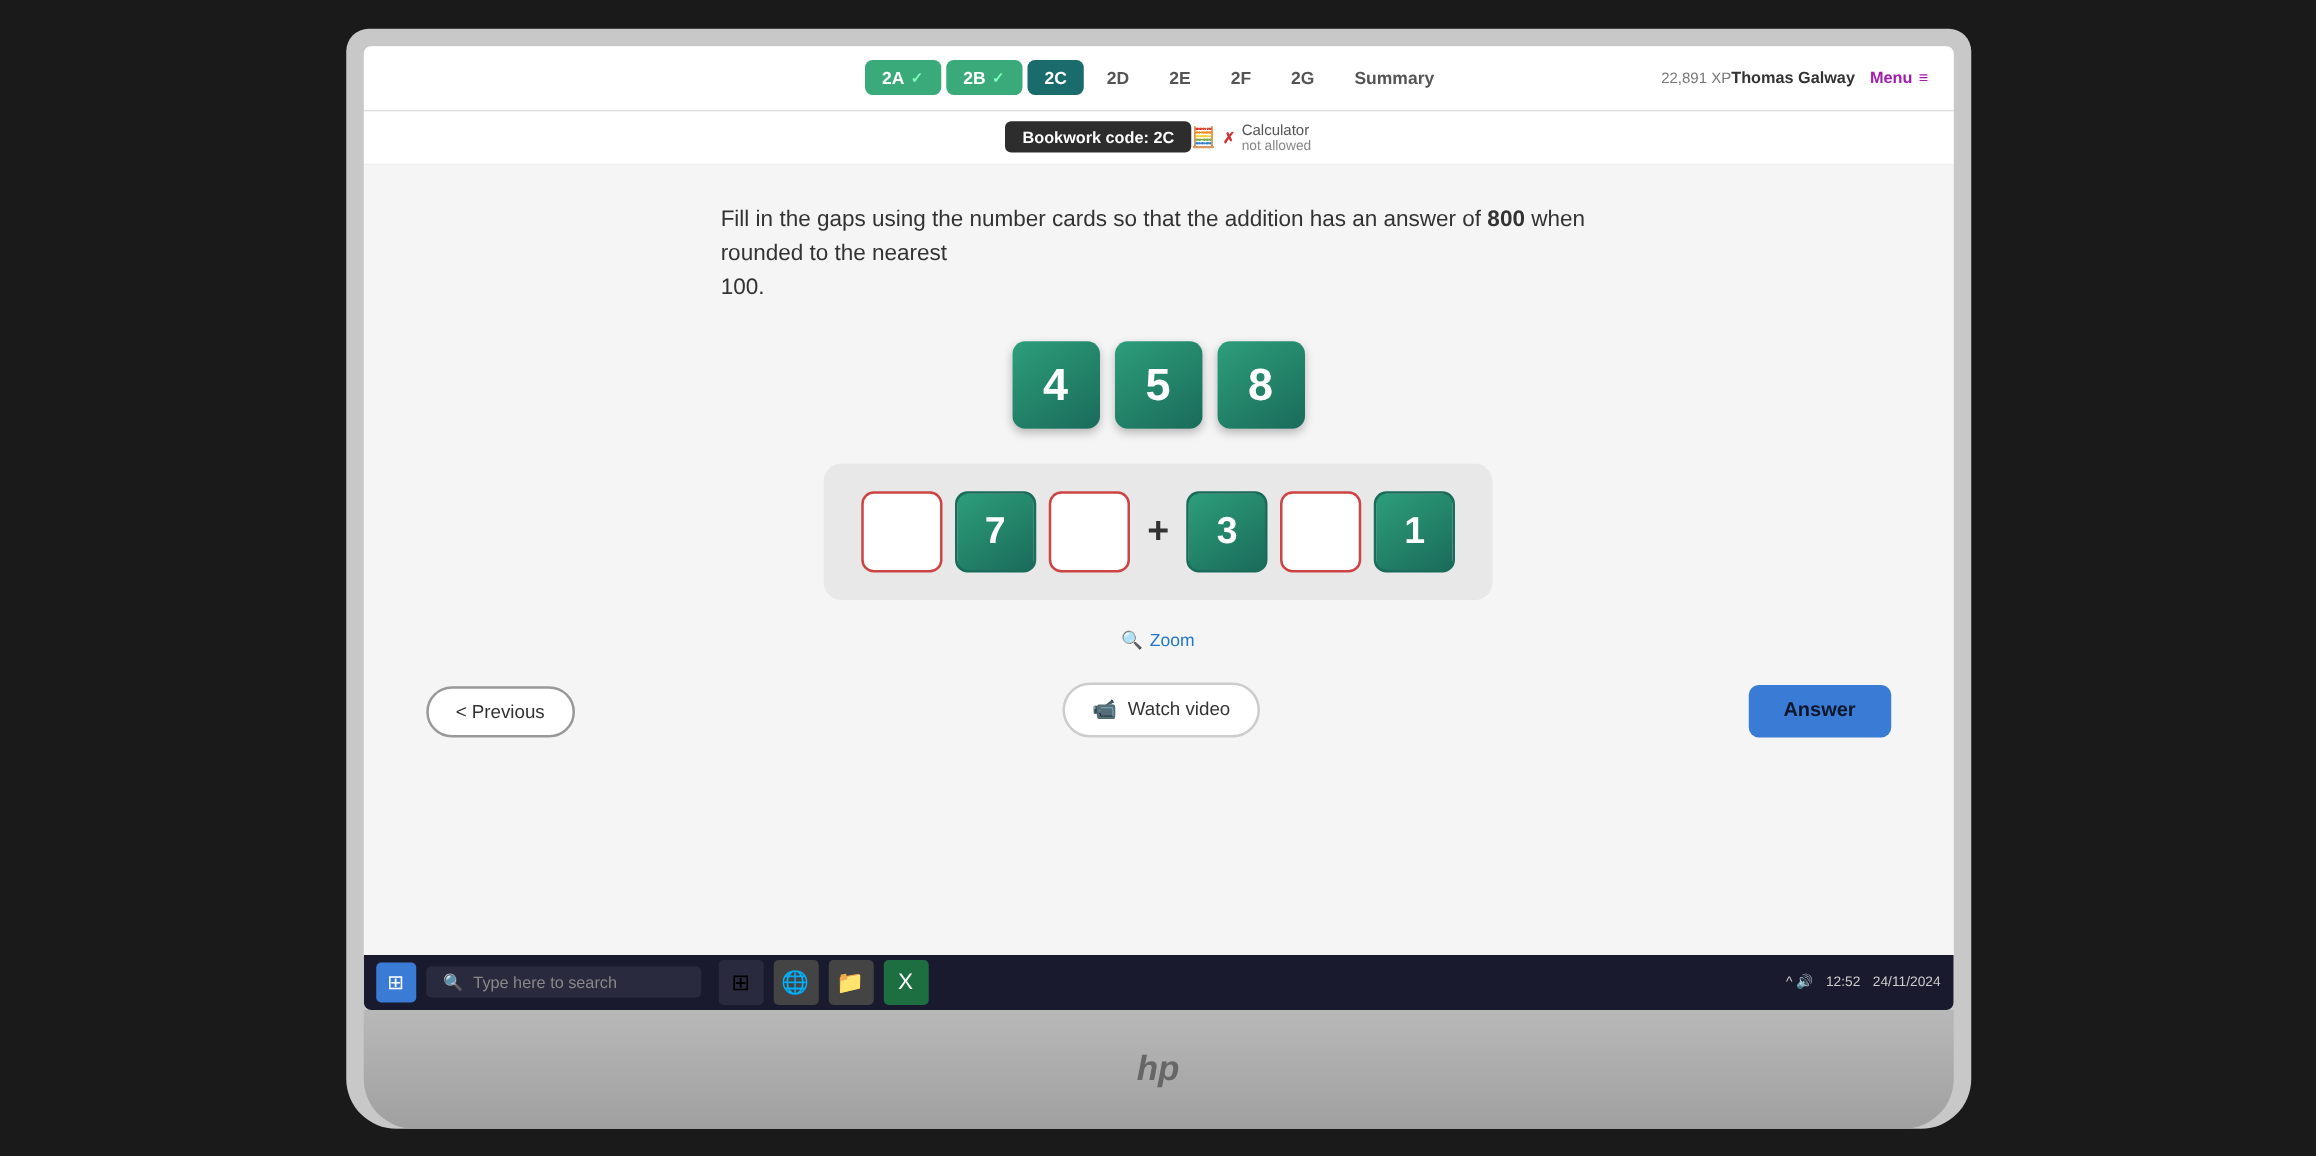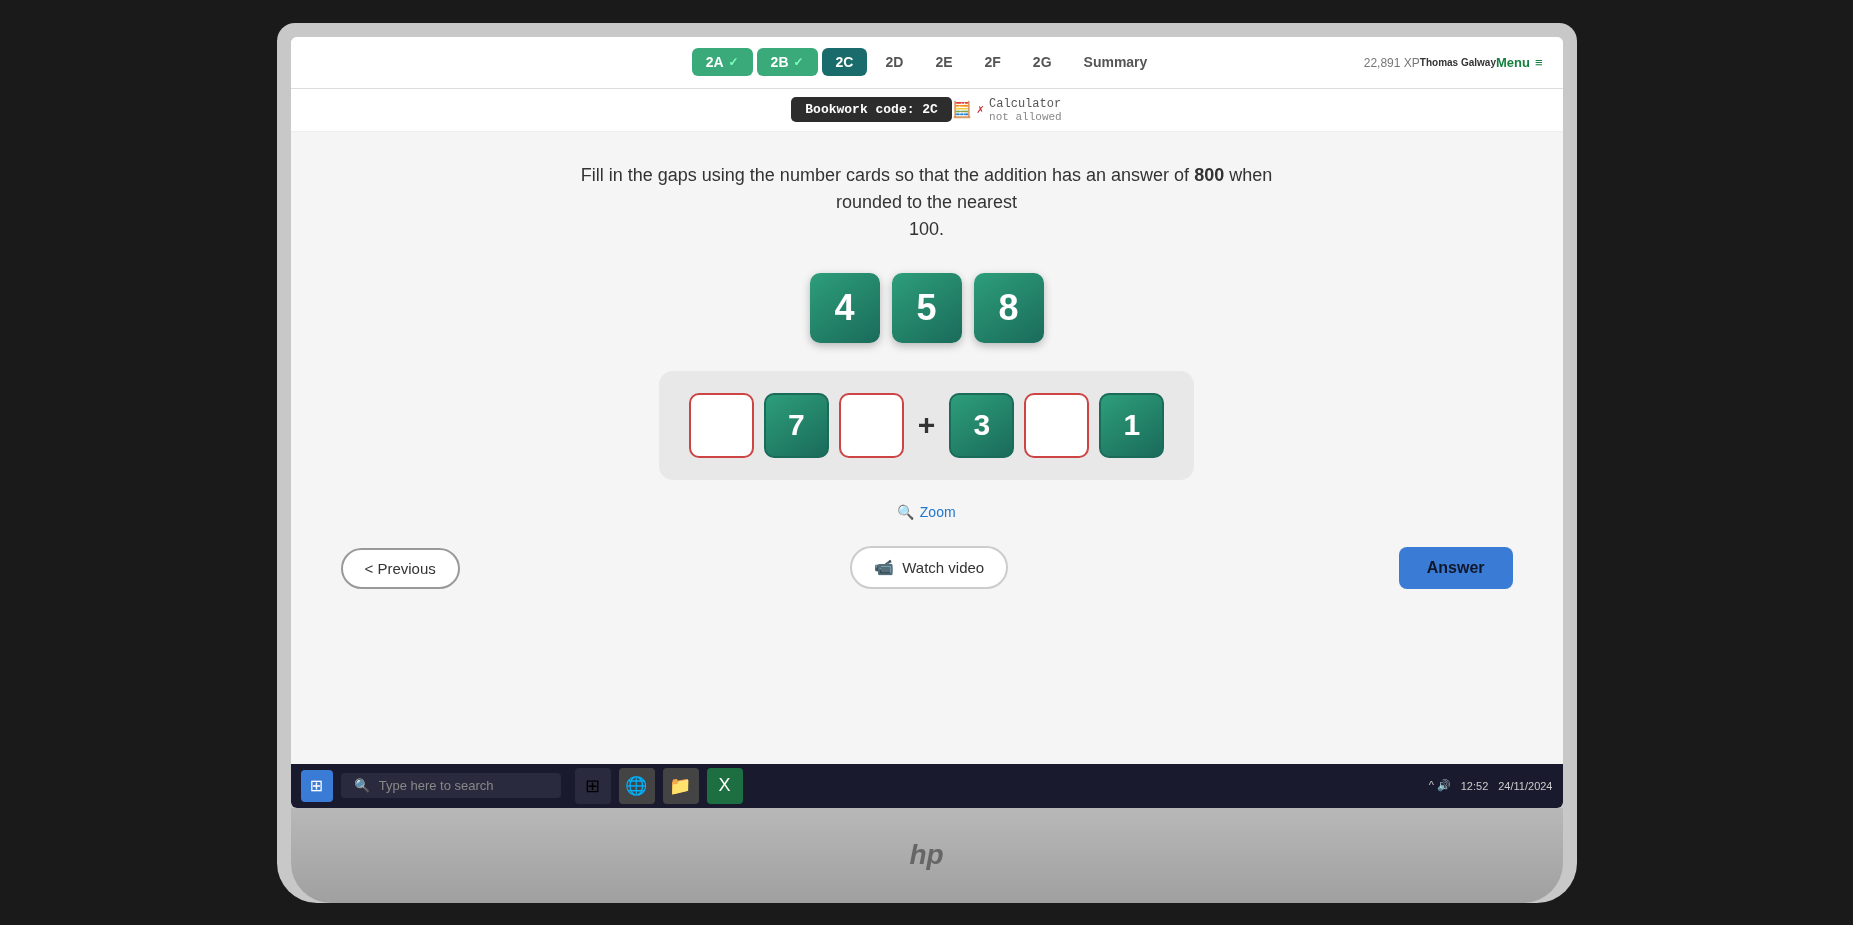--- a/index.html
+++ b/index.html
@@ -94,42 +94,42 @@
     }
 
     .xp-label {
       color: #777;
       font-size: 12px;
     }
 
     .username {
       font-weight: 600;
       color: #333;
-      font-size: 10px;
+      font-size: 13px;
     }
 
     .menu-btn {
       font-size: 13px;
-      color: #15803d;
+      color: #a21caf;
       font-weight: 600;
       cursor: pointer;
       display: flex;
       align-items: center;
       gap: 5px;
+      margin-left: 12px;
     }
 
     
     .bookwork-row {
       background: #fff;
       display: flex;
       align-items: center;
       justify-content: center;
       padding: 8px 20px;
       border-bottom: 1px solid #eee;
-      font-family: Liberation Mono, monospace;
     }
 
     .bookwork-badge {
       background: #2d2d2d;
       color: #fff;
       padding: 5px 14px;
       border-radius: 5px;
       font-size: 13px;
       font-weight: 600;
     }
@@ -156,21 +156,20 @@
       flex: 1;
       background: #f5f5f5;
       display: flex;
       flex-direction: column;
       align-items: center;
       padding: 30px 40px 20px;
       position: relative;
     }
 
     .question-text {
-      text-align: center;
       font-size: 18px;
       color: #333;
       max-width: 700px;
       line-height: 1.5;
       margin-bottom: 30px;
     }
 
     .question-text .highlight {
       font-weight: 700;
     }

